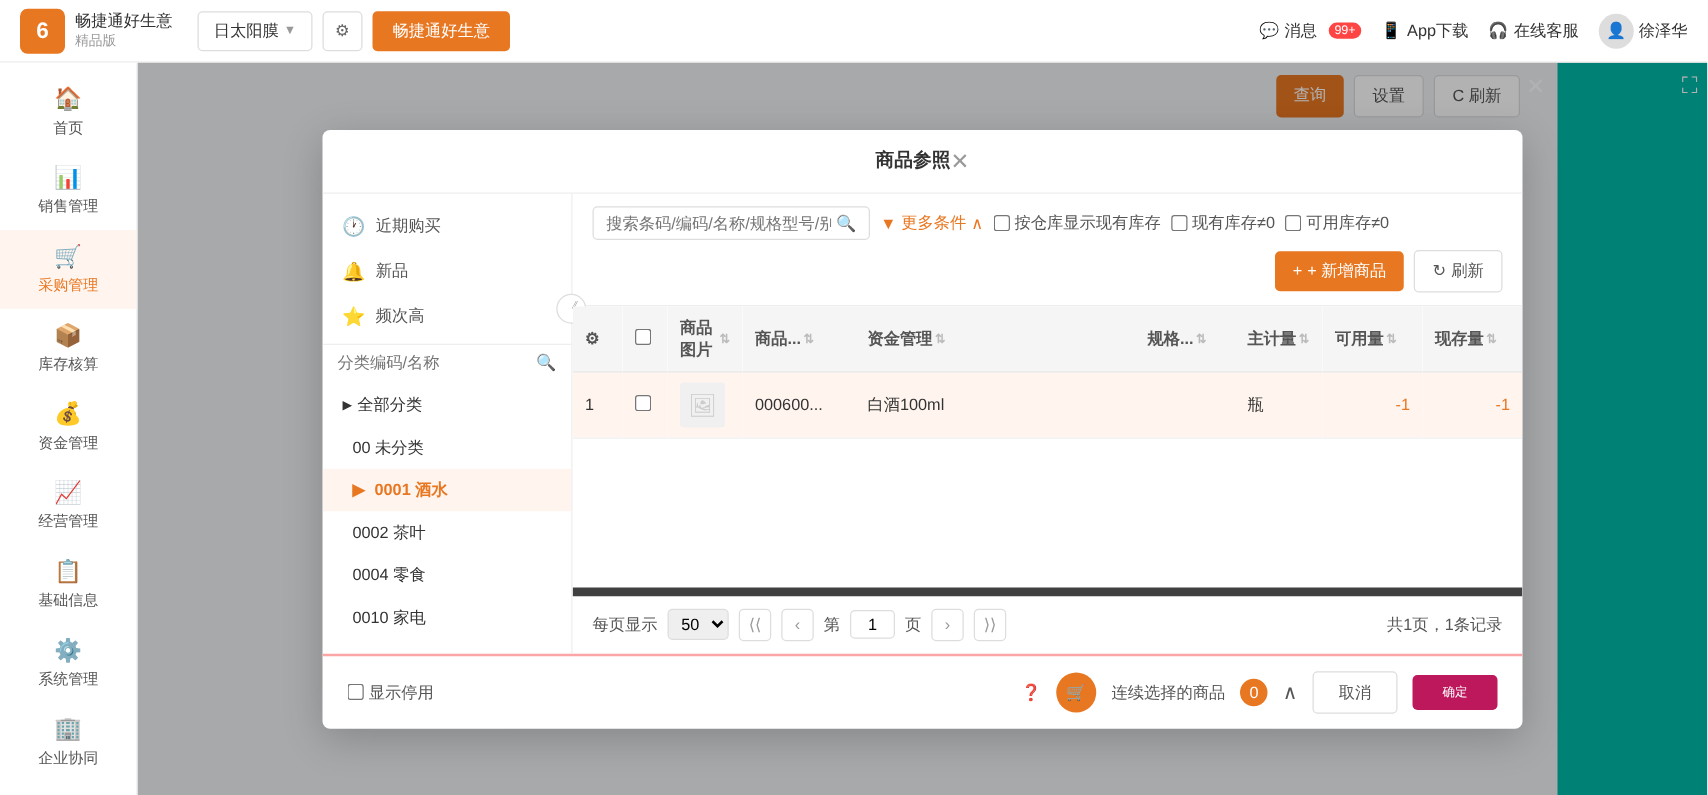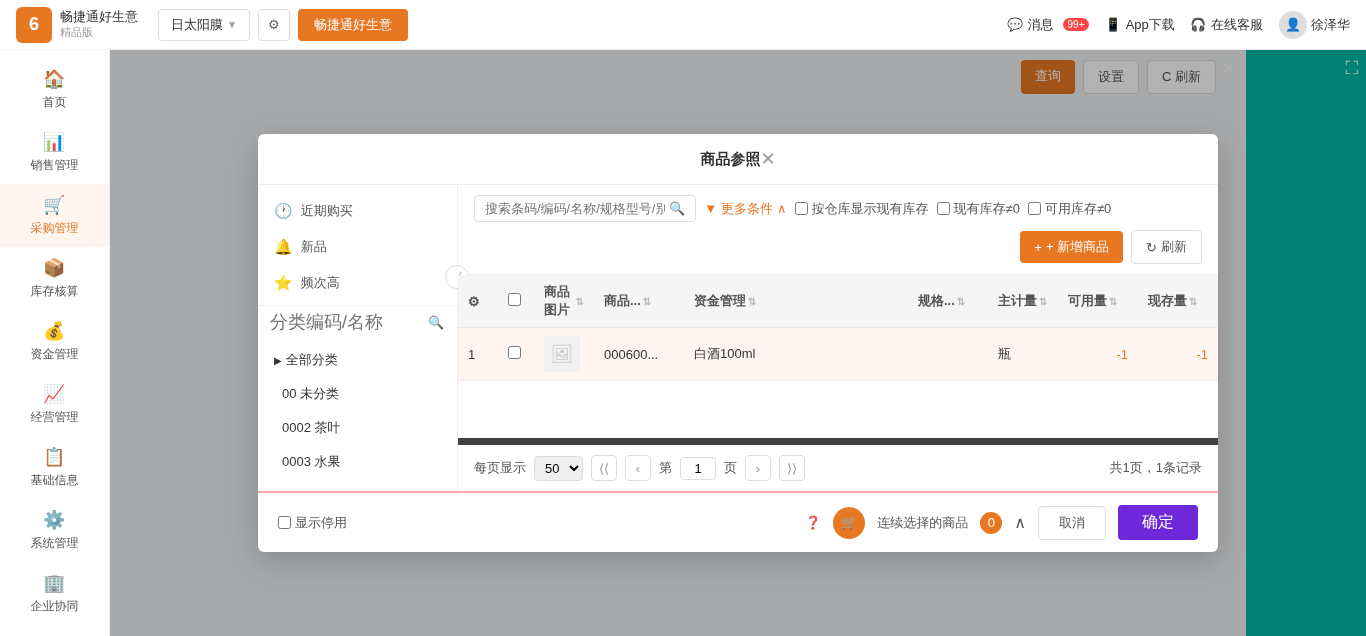--- a/index.html
+++ b/index.html
@@ -133,21 +133,21 @@
       position: absolute; right: -12px; top: 80px;
       background: #fff; z-index: 2;
     }
     .left-search {
       display: flex; align-items: center; gap: 4px;
       padding: 6px 12px;
       border-top: 1px solid #eee;
       margin-top: 4px;
     }
     .left-search input {
-      border: none; outline: none; font-size: 18px;
+      border: none; outline: none; font-size: 13px;
       color: #999; width: 100%; background: transparent;
     }
     .category-list { overflow-y: auto; flex: 1; padding: 4px 0; }
     .category-item {
       padding: 8px 16px 8px 24px;
       cursor: pointer; color: #333; font-size: 13px;
     }
     .category-item.active { color: #e87722; background: #fff5ee; font-weight: 600; }
     .category-item.parent {
       padding-left: 16px;
@@ -265,23 +265,23 @@
       display: flex; align-items: center; justify-content: center;
       font-size: 13px;
     }
     .up-arrow { color: #555; cursor: pointer; font-size: 16px; }
     .btn-cancel {
       border: 1px solid #ddd; border-radius: 4px;
       padding: 7px 20px; cursor: pointer; font-size: 13px; color: #555;
       background: #fff;
     }
     .btn-confirm {
-      background: #6d28d9; color: #fff;
+      background: #be185d; color: #fff;
       padding: 7px 24px; border-radius: 4px;
-      cursor: pointer; font-size: 16px; border: none;
+      cursor: pointer; font-size: 10px; border: none;
     }
     .bg-btn {
       background: #e87722; color: #fff;
       padding: 7px 14px; border-radius: 4px;
       cursor: pointer; font-size: 13px;
     }
     .bg-btn-outline {
       border: 1px solid #ddd; border-radius: 4px;
       padding: 7px 14px; cursor: pointer; font-size: 13px; color: #555;
       background: #fff;
@@ -422,25 +422,32 @@
             </div>
 
             <div class="category-list">
               <div class="category-item parent">
                 <span class="tri">▶</span>
                 <span>全部分类</span>
               </div>
               <div class="category-item">
                 <span>00 未分类</span>
               </div>
+              <div class="category-item active">
+                <span style="margin-right:4px;">▶</span>
+                <span>0001 酒水</span>
+              </div>
               <div class="category-item">
                 <span>0002 茶叶</span>
               </div>
               <div class="category-item">
-                <span>0003 水果</span>
+                <span>0004 零食</span>
+              </div>
+              <div class="category-item">
+                <span>0010 家电</span>
               </div>
             </div>
           </div>
 
           <div class="dialog-right">
 
             <div class="toolbar">
               <div class="search-box">
                 <input type="text" placeholder="搜索条码/编码/名称/规格型号/别名" style="">
                 <span style="color:#e87722;cursor:pointer;">🔍</span>

